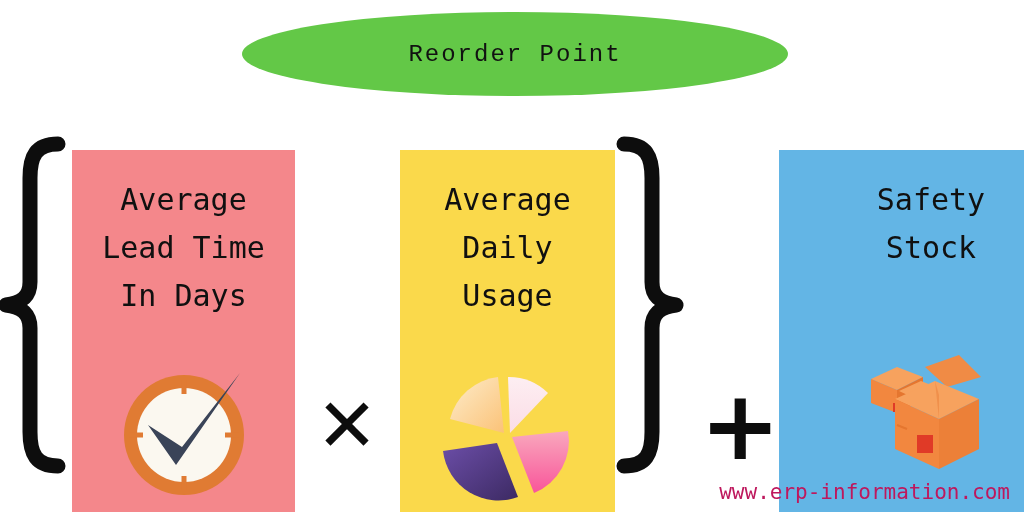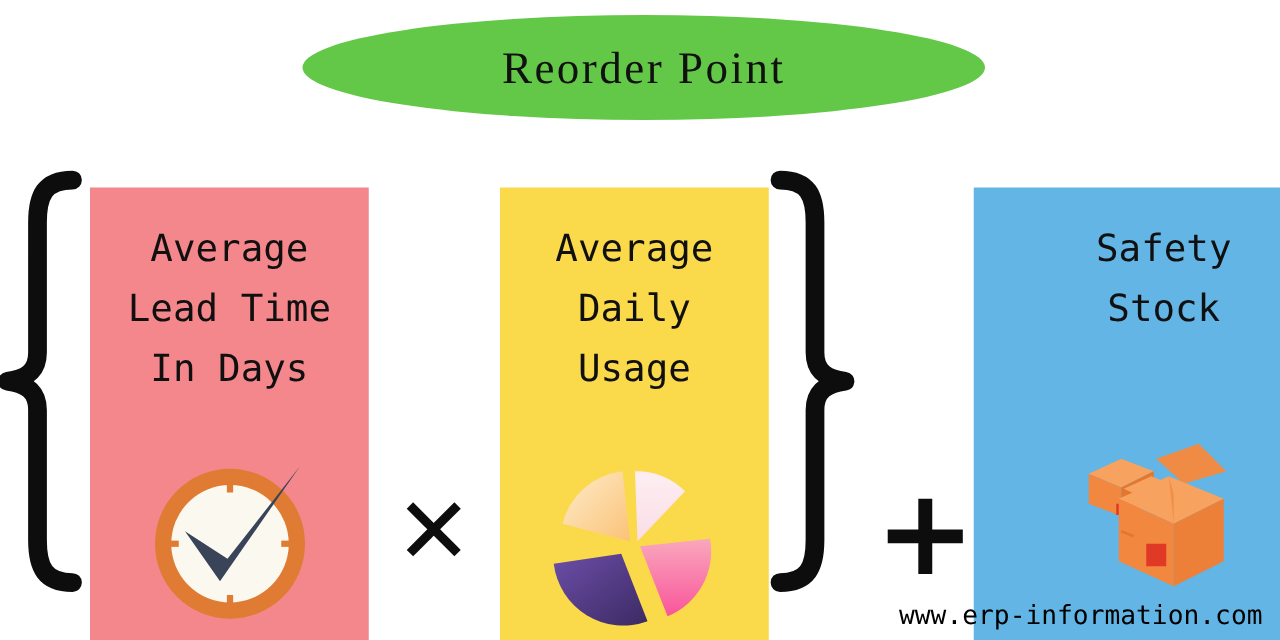--- a/index.html
+++ b/index.html
@@ -22,22 +22,22 @@
     top: 12px;
     width: 546px;
     height: 84px;
     background: #63c847;
     border-radius: 50%;
     display: flex;
     align-items: center;
     justify-content: center;
   }
   #title-text {
-    font-family: Liberation Serif, serif;
-    font-size: 36px;
+    font-family: Liberation Mono, monospace;
+    font-size: 24px;
     letter-spacing: 2px;
     color: #111111;
     white-space: nowrap;
   }
 
   
   #formula-row {
     position: absolute;
     left: 0;
     top: 130px;
@@ -122,21 +122,21 @@
     font-size: 96px;
   }
 
   
   #watermark {
     position: absolute;
     right: 14px;
     bottom: 8px;
     font-family: "DejaVu Sans Mono", monospace;
     font-size: 21px;
-    color: #000000;
+    color: #be185d;
     letter-spacing: 0px;
     white-space: nowrap;
   }
 </style>
 </head>
 <body>
 
 <div id="title-ellipse">
   <span id="title-text">Reorder Point</span>
 </div>

